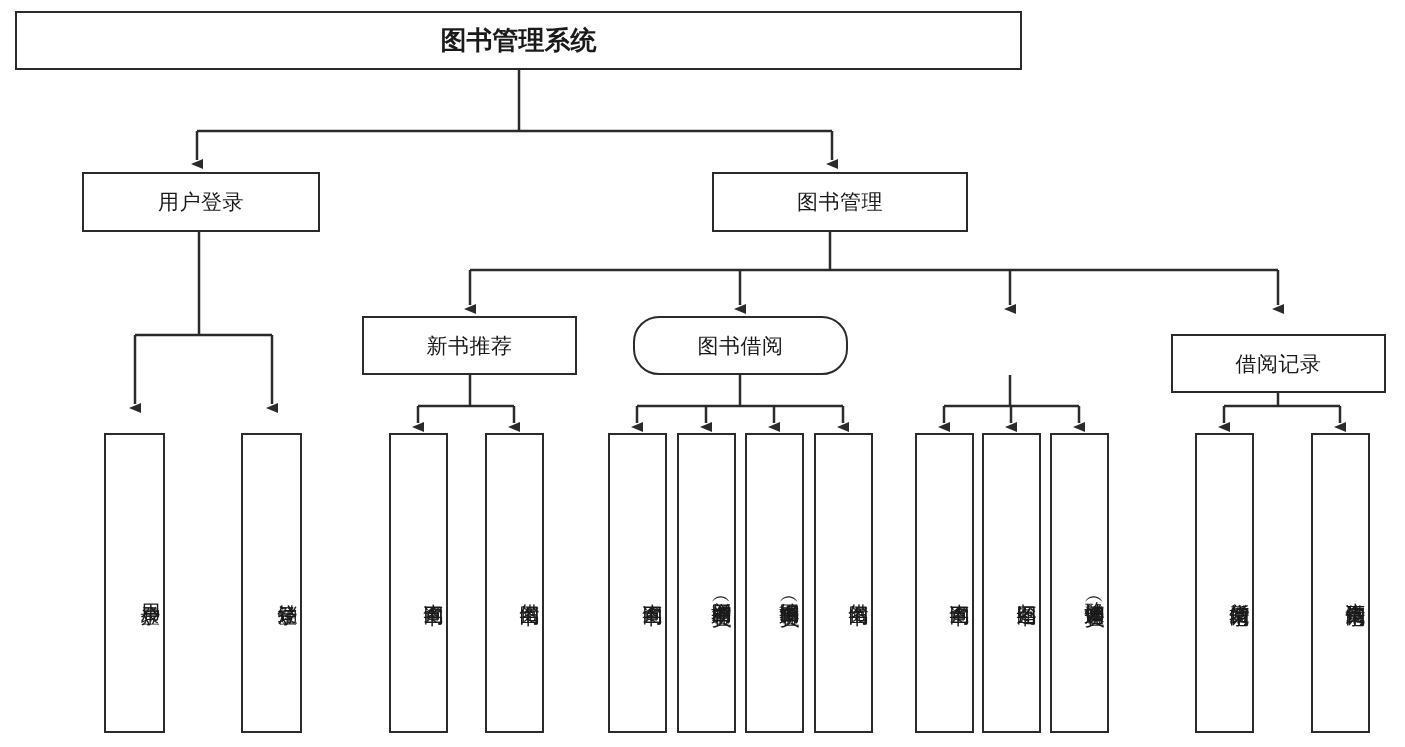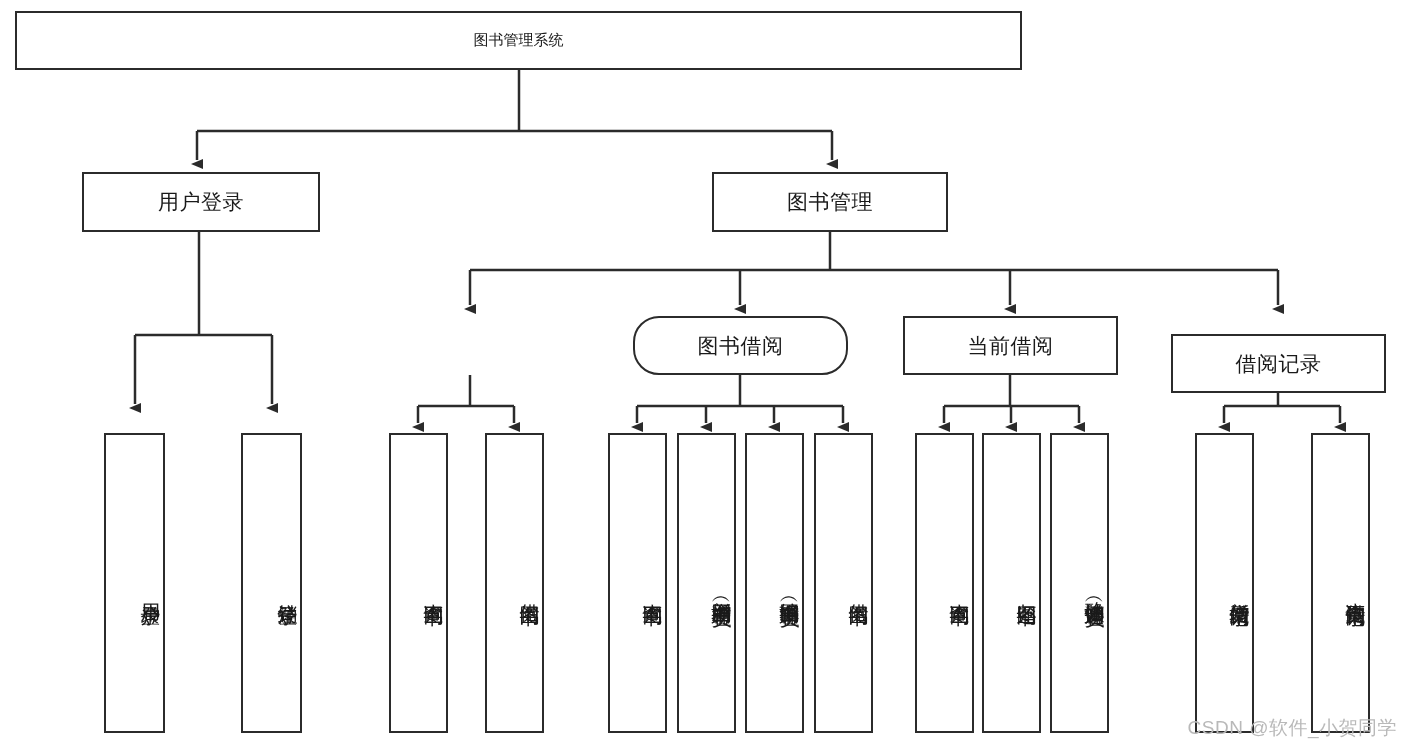--- a/index.html
+++ b/index.html
@@ -34,21 +34,22 @@
     align-items: center;
     justify-content: center;
     color: #1a1a1a;
   }
   .node.h {
     font-size: 21px;
     line-height: 1.2;
     letter-spacing: 0.5px;
   }
   .node.root {
-    font-size: 15px;
+    font-size: 26px;
+    font-weight: bold;
   }
   .node.v {
     font-size: 20px;
     writing-mode: vertical-rl;
     text-orientation: upright;
     align-items: flex-start;
     justify-content: center;
     padding-top: 14px;
     line-height: 1.26;
     letter-spacing: 1px;
@@ -123,29 +124,29 @@
     </g>
   </svg>
 
   <div class="node root" style="left:15px; top:11px; width:1007px; height:59px;">
     <span>图书管理系统</span>
   </div>
 
   <div class="node h" style="left:82px; top:172px; width:238px; height:60px;">
     <span>用户登录</span>
   </div>
-  <div class="node h" style="left:712px; top:172px; width:236px; height:60px;align-items:center;">
+  <div class="node h" style="left:712px; top:172px; width:256px; height:60px;align-items:center;">
     <span>图书管理</span>
   </div>
 
+  <div class="node h" style="left:362px; top:316px; width:215px; height:59px;">
+    <span>新书推荐</span>
+  </div>
   <div class="node h" style="left:633px; top:316px; width:215px; height:59px;border-radius:26px;">
     <span>图书借阅</span>
-  </div>
-  <div class="node h" style="left:903px; top:316px; width:215px; height:59px;">
-    <span>当前借阅</span>
   </div>
   <div class="node h" style="left:1171px; top:334px; width:215px; height:59px;">
     <span>借阅记录</span>
   </div>
 
   <div class="node v" style="left:104px; top:433px; width:61px; height:300px;">
     <span class="vtext">用户登录</span>
   </div>
   <div class="node v" style="left:241px; top:433px; width:61px; height:300px;">
     <span class="vtext">注销登录</span>
@@ -181,15 +182,14 @@
     <span class="vtext">确认归还（管理员）</span>
   </div>
 
   <div class="node v" style="left:1195px; top:433px; width:59px; height:300px;">
     <span class="vtext">新增借阅记录</span>
   </div>
   <div class="node v" style="left:1311px; top:433px; width:59px; height:300px;">
     <span class="vtext">查询借阅记录</span>
   </div>
 
-  <div class="watermark">CSDN @软件_小贺同学</div>
 
 </div>
 
 </body></html>

